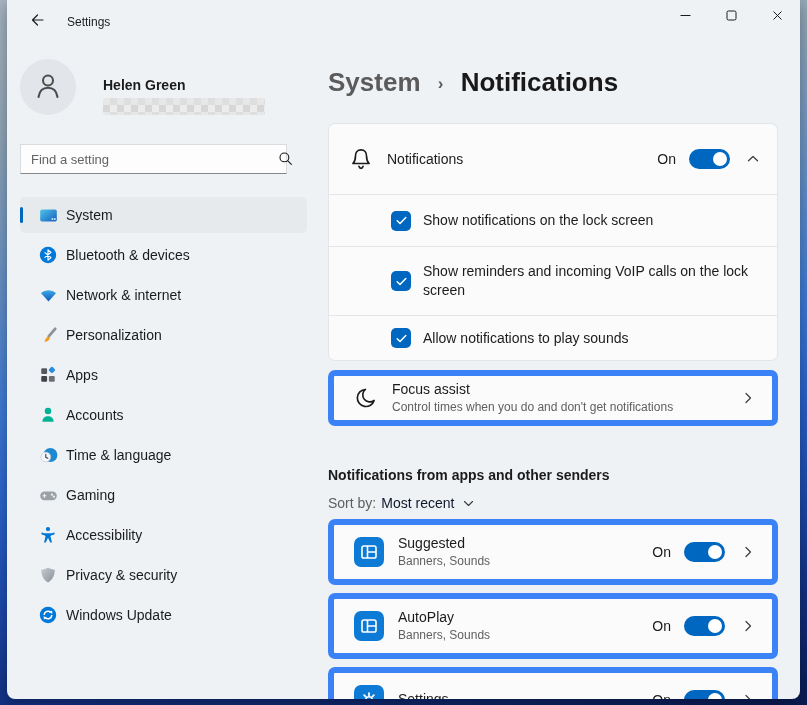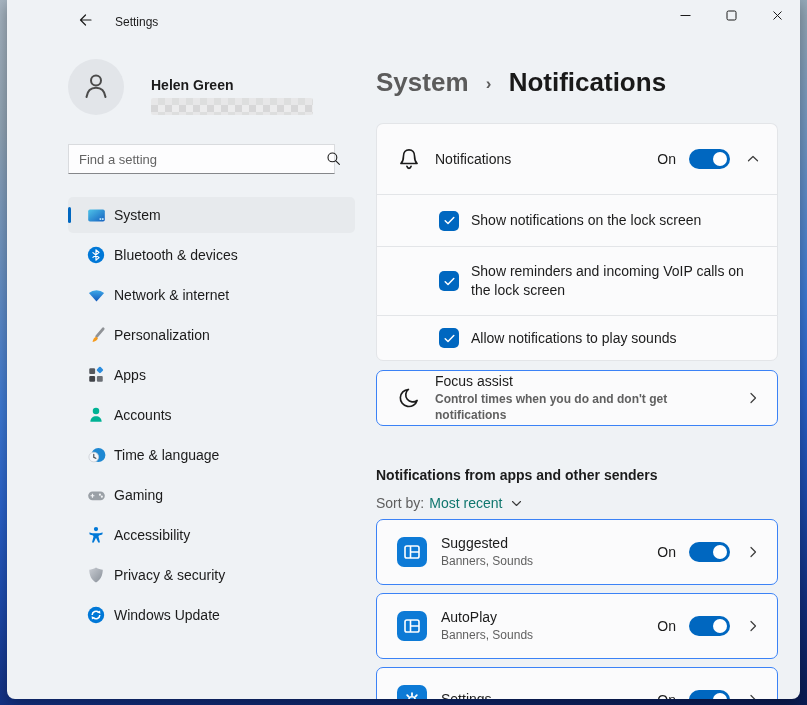--- a/index.html
+++ b/index.html
@@ -7,21 +7,20 @@
     font-family:"Liberation Sans", sans-serif; }
   body {
     background: linear-gradient(172deg,#A8B6C2 0%,#93A7B8 16%,#6E95C4 32%,#3E7BD6 50%,#2A63CC 62%,#1D4BAE 74%,#122F80 87%,#0A1B52 100%);
     position:relative;
   }
   .window {
     position:absolute; left:7px; top:0; width:793px; height:699px;
     background:#EFF2F5; border-radius:0 0 8px 8px;
     box-shadow:0 4px 16px rgba(0,0,0,.35); overflow:hidden;
     color:#1B1B1B;
-    padding-left:48px;
   }
   
   .titlebar { height:48px; display:flex; align-items:flex-start; position:relative; }
   .back-btn { width:32px; height:32px; margin:6px 0 0 14px; display:flex; align-items:center; justify-content:center; border-radius:4px; cursor:pointer; }
   .app-title { font-size:12px; margin:15px 0 0 14px; }
   .win-controls { position:absolute; right:0; top:0; display:flex; }
   .win-btn { width:46px; height:34px; display:flex; align-items:center; justify-content:center; cursor:pointer; }
   
   .body-row { display:flex; height:651px; }
   .sidebar { width:313px; flex:0 0 313px; padding:0 10px; }
@@ -49,21 +48,21 @@
   .nav-item.selected .nav-indicator { display:block; position:absolute; left:0; top:10px; width:3px; height:16px;
     border-radius:2px; background:var(--accent); }
   .nav-icon { width:20px; height:20px; margin-right:8px; display:flex; align-items:center; justify-content:center; }
   .nav-label { font-size:14px; }
   
   .content { flex:1; padding:0 22px 0 8px; overflow:hidden; height:651px; }
   .breadcrumb { margin-top:16px; font-size:26px; font-weight:600; height:36px; line-height:36px; white-space:nowrap; }
   .breadcrumb .parent { color:#5B5B5B; cursor:pointer; }
   .breadcrumb .sep { color:#5B5B5B; font-size:17px; margin:0 10px; vertical-align:2px; }
   .breadcrumb .current { color:#191919; }
-  .card { background:#FBFBFC; border:1px solid #3b82f6; border-radius:7px; }
+  .card { background:#FBFBFC; border:6px solid #3b82f6; border-radius:7px; }
   
   .expander { margin-top:23px; }
   .exp-header { height:71px; display:flex; align-items:center; padding:0 16px 0 20px; border-radius:7px 7px 0 0;
     background:#FBFBFC; border:1px solid #E3E5E8; border-bottom:none; cursor:pointer; }
   .exp-icon { width:24px; display:flex; justify-content:center; }
   .item-text { margin-left:14px; flex:1; }
   .item-title { font-size:14px; }
   .item-sub { font-size:12px; color:#606060; line-height:16px; margin-top:2px; max-width:250px; }
   .row-right { display:flex; align-items:center; }
   .state-label { font-size:14px; margin-right:13px;text-align:center; }
@@ -75,21 +74,21 @@
   .sub-row:last-child { border-bottom:1px solid #E3E5E8; border-radius:0 0 7px 7px; }
   .sub-row .cb-label { font-size:14px; margin-left:12px; max-width:330px; line-height:19px; }
   .checkbox { width:20px; height:20px; border-radius:5px; background:var(--accent); display:flex; align-items:center; justify-content:center; cursor:pointer; flex:0 0 20px; }
   .r1 { height:52px; } .r2 { height:69px; } .r3 { height:46px; }
   
   .focus-card { margin-top:9px; height:56px; display:flex; align-items:center; padding:0 16px 0 20px; cursor:pointer; }
   
   .section-heading { margin-top:41px; font-size:14px; font-weight:700; color:#1b1b1b; }
   .sort-row { margin-top:12px; font-size:14px; display:flex; align-items:center; cursor:pointer; width:fit-content; }
   .sort-label { color:#5E5E5E; }
-  .sort-value { color:#0f766e; margin-left:5px; }
+  .sort-value { color:#0f172a; margin-left:5px; }
   .sort-chev { margin-left:8px; display:flex; }
   
   .app-card { margin-top:8px; height:66px; display:flex; align-items:center; padding:0 16px 0 20px; cursor:pointer; }
   .app-icon { width:30px; height:30px; flex:0 0 30px; }
   :root, .window { --accent:#0067C0; }
 </style>
 </head>
 <body>
 
 <div class="window">
@@ -334,21 +333,21 @@
       </div>
 
       <div class="card focus-card">
         <span class="exp-icon">
           <svg width="24" height="24" viewBox="0 0 16 16">
               <path d="M13.4 9.6 A5.7 5.7 0 1 1 7.6 2.3 A4.6 4.6 0 0 0 13.4 9.6 Z" stroke="#1b1b1b" stroke-width="1.1" fill="none" stroke-linejoin="round"></path>
             </svg>
         </span>
         <span class="item-text">
           <span class="item-title" style="display:block;">Focus assist</span>
-          <span class="item-sub" style="display:block; max-width:360px;font-weight:bold;">Control times when you do and don't get notifications</span>
+          <span class="item-sub" style="display:block; max-width:360px;">Control times when you do and don't get notifications</span>
         </span>
         <span class="row-right">
           <span class="chev">
             <svg width="16" height="16" viewBox="0 0 16 16">
                 <path d="M6 3.5 L10.5 8 L6 12.5" stroke="#3b3b3b" stroke-width="1.2" fill="none" stroke-linecap="round" stroke-linejoin="round"></path>
               </svg>
           </span>
         </span>
       </div>
 

